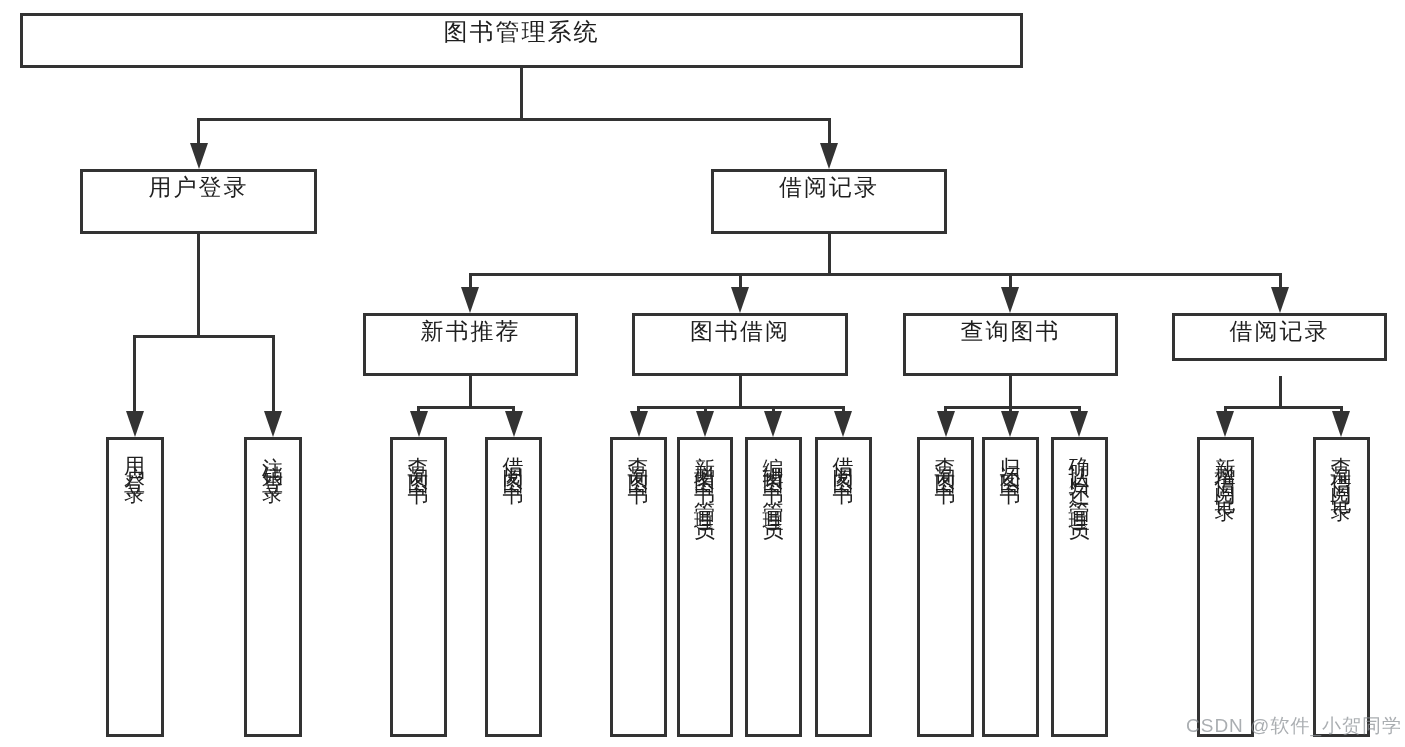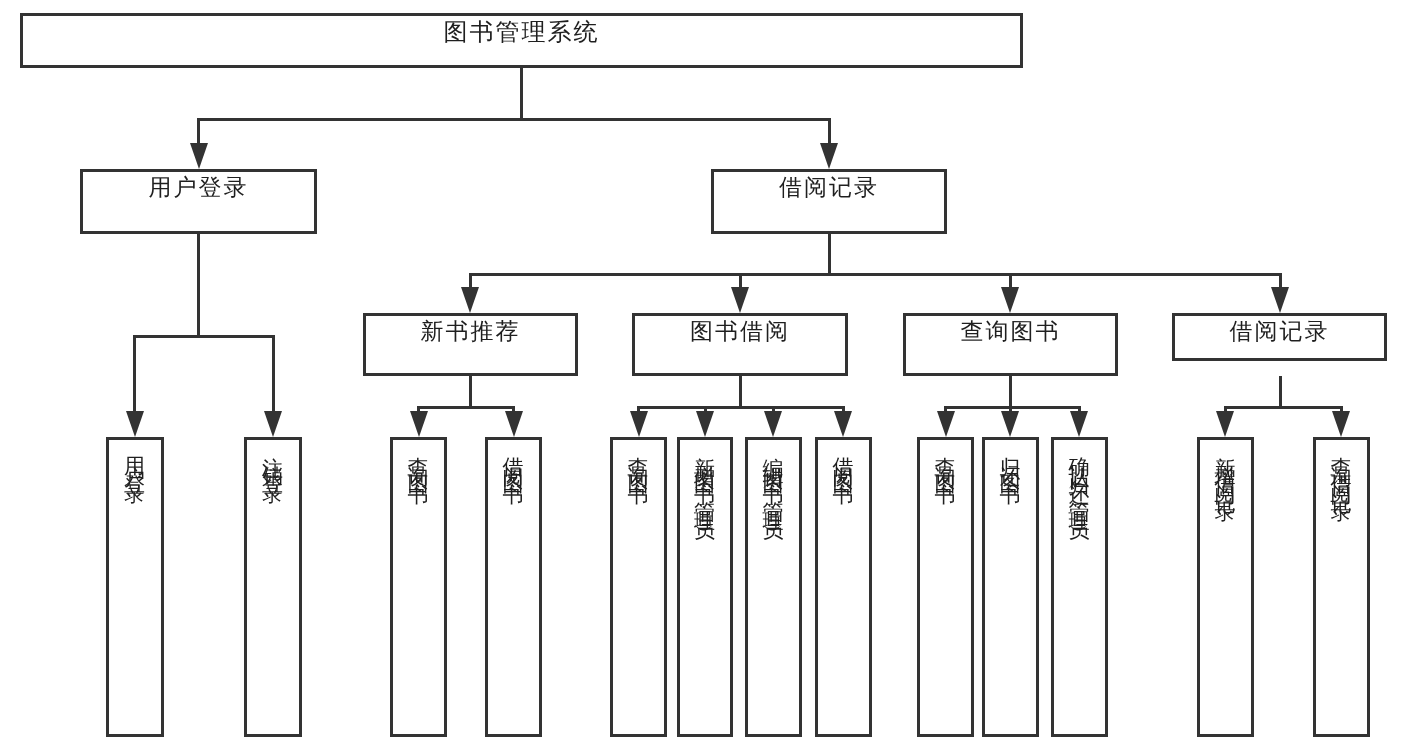--- a/index.html
+++ b/index.html
@@ -192,14 +192,15 @@
   <div class="line" style="left:1078px;top:406px;width:3px;height:8px"></div>
   <div class="arrow" style="left:1070px;top:411px"></div>
 
   <div class="line" style="left:1279px;top:376px;width:3px;height:30px"></div>
   <div class="line" style="left:1224px;top:406px;width:119px;height:3px"></div>
   <div class="line" style="left:1224px;top:406px;width:3px;height:8px"></div>
   <div class="arrow" style="left:1216px;top:411px"></div>
   <div class="line" style="left:1340px;top:406px;width:3px;height:8px"></div>
   <div class="arrow" style="left:1332px;top:411px"></div>
 
+  <div class="watermark">CSDN @软件_小贺同学</div>
 
 </div>
 
 </body></html>

